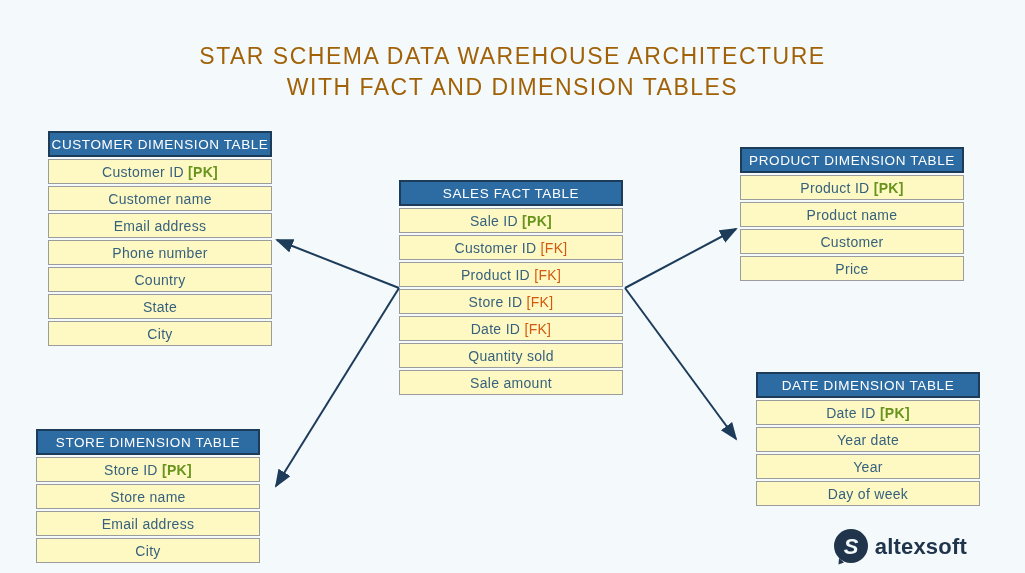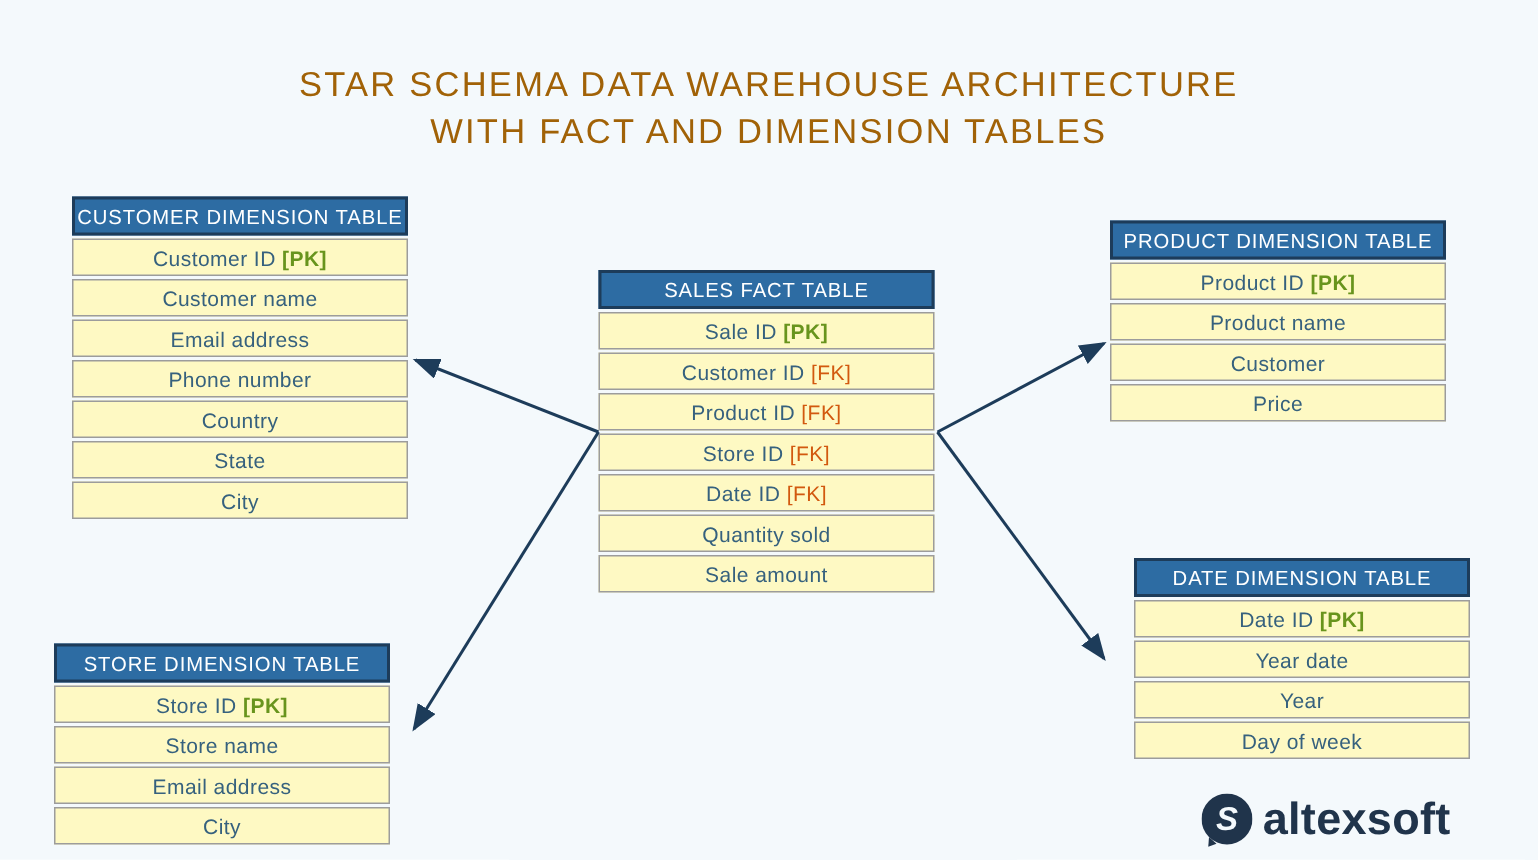--- a/index.html
+++ b/index.html
@@ -53,21 +53,21 @@
   #tbl-date{left:740px;top:372px;margin-left:16px;}
   
   #arrows{position:absolute;left:0;top:0;pointer-events:none;}
   
   .logo{
     position:absolute;right:58px;bottom:8px;
     display:flex;align-items:center;gap:7px;
   }
   .logo-text{
     color:#20344b;
-    font-size:30px;
+    font-size:22px;
     font-weight:700;
     letter-spacing:0.2px;
   }
 </style>
 </head>
 <body>
 
 <div id="canvas">
 
   <div class="title">

